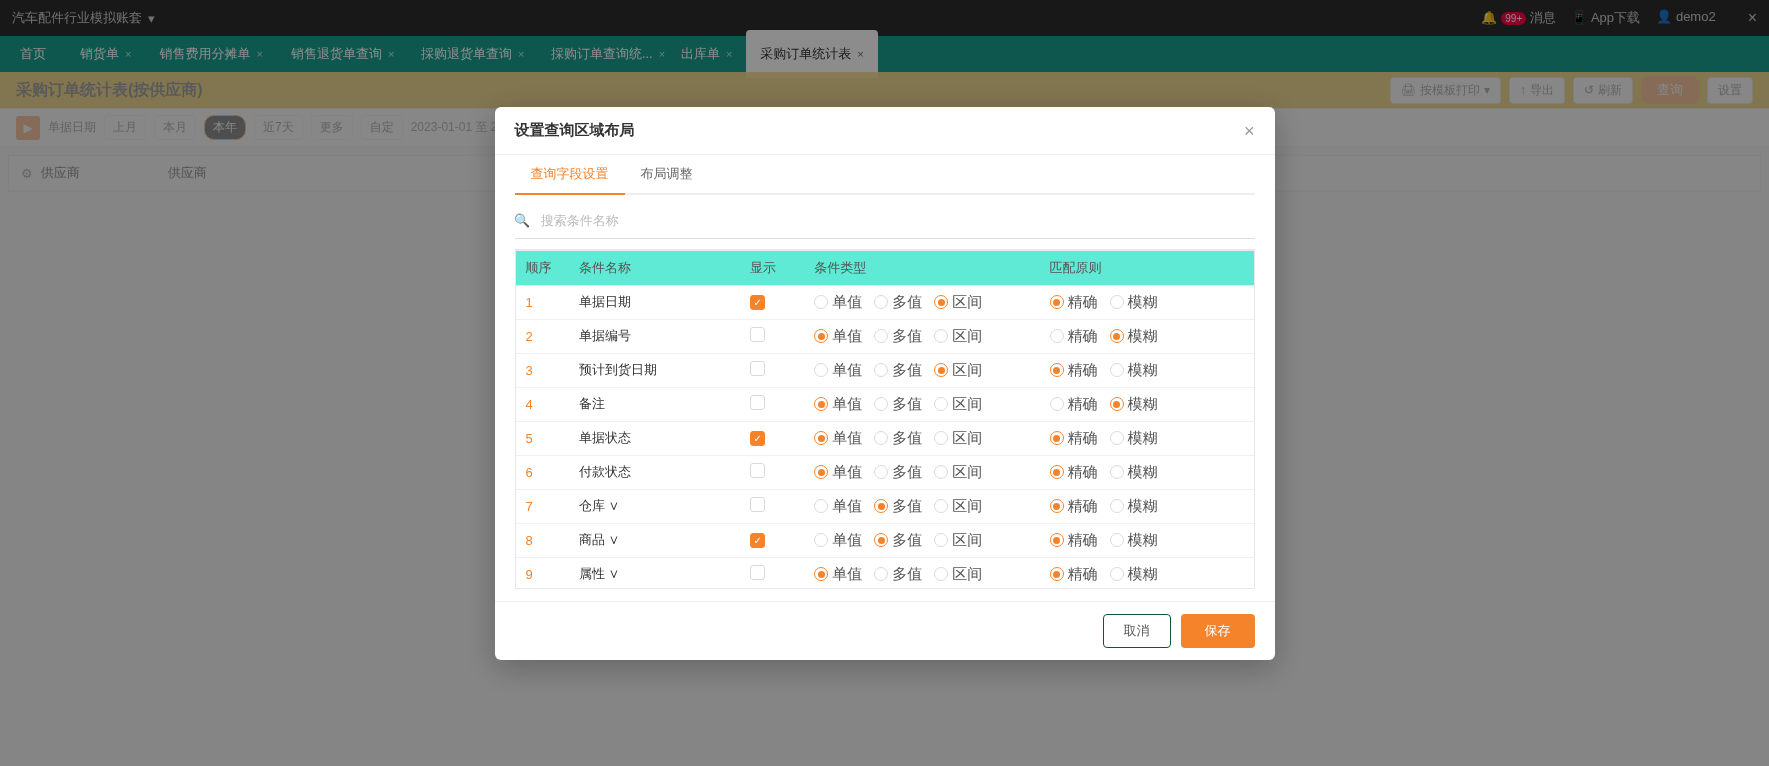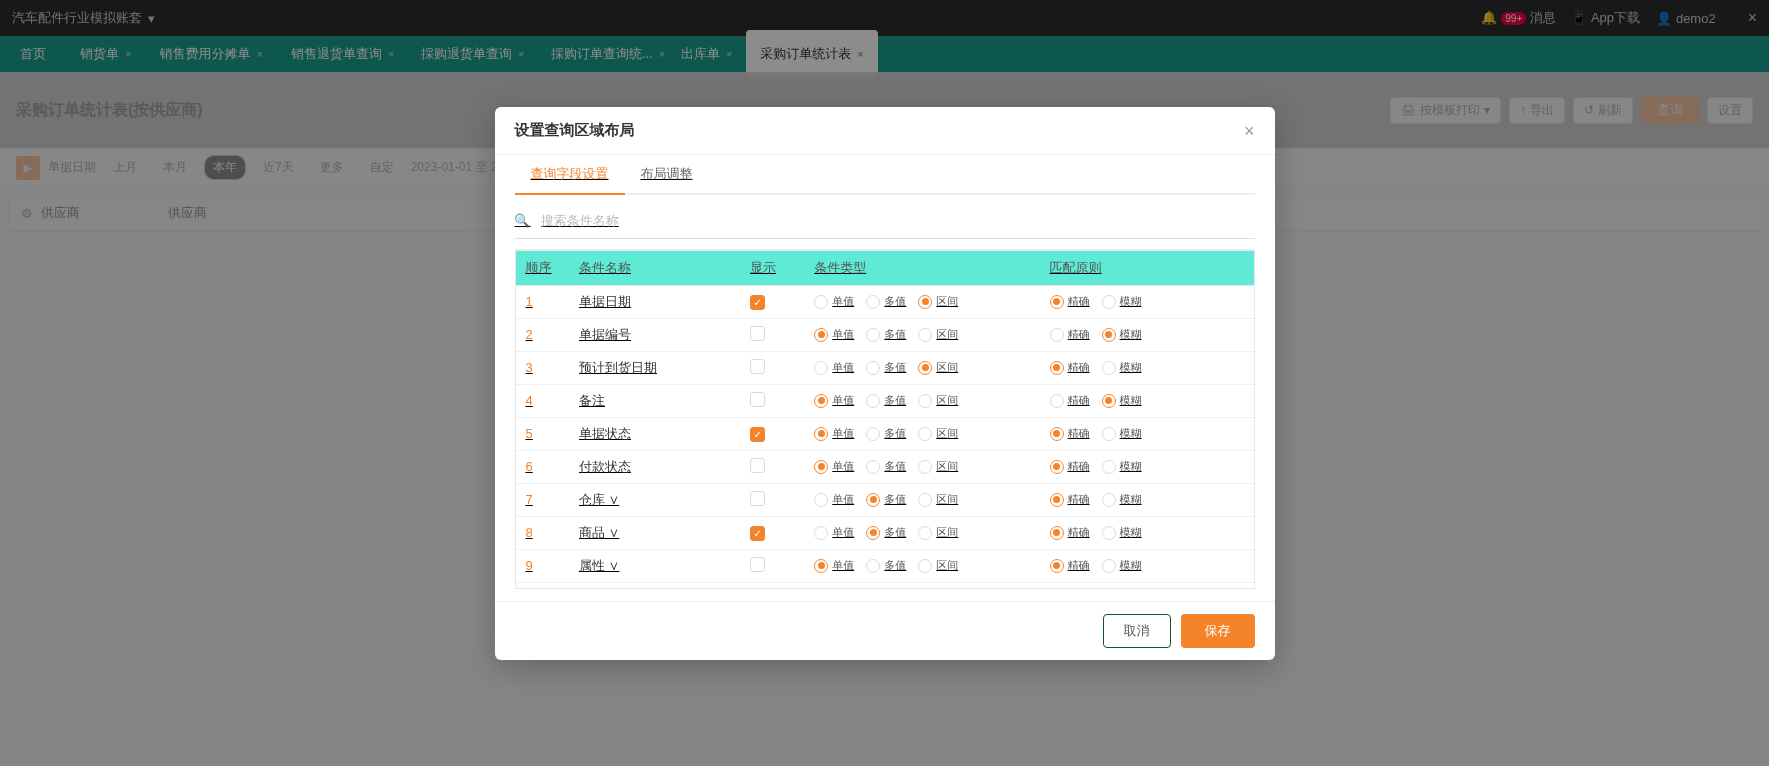--- a/index.html
+++ b/index.html
@@ -9,21 +9,21 @@
     .top-bar {
       background: #2d2d2d;
       height: 36px;
       display: flex;
       align-items: center;
       justify-content: space-between;
       padding: 0 12px;
       color: #ccc;
     }
     .top-bar-left { font-size: 13px; color: #ccc; display: flex; align-items: center; gap: 6px; }
-    .top-bar-right { display: flex; align-items: center; gap: 16px; font-size: 13px; color: #ccc; }
+    .top-bar-right { display: flex; align-items: flex-start; gap: 16px; font-size: 13px; color: #ccc; }
     .top-bar-right .badge { background: #f04; color: #fff; border-radius: 8px; font-size: 10px; padding: 1px 4px; }
     .top-bar-close { color: #ccc; cursor: pointer; font-size: 16px; margin-left: 16px; }
 
     
     .tab-bar {
       background: #1a9e8f;
       height: 36px;
       display: flex;
       align-items: center;
       padding: 0 0;
@@ -50,22 +50,22 @@
 
     
     .page-area {
       background: #f5f5f5;
       min-height: calc(766px - 72px);
       position: relative;
     }
 
     
     .page-header {
-      background: #a3a3a3;
-      padding: 24px 16px;
+      background: #eab308;
+      padding: 4px 16px;
       display: flex;
       align-items: center;
       justify-content: space-between;
       border-bottom: 1px solid #e8e8e8;
     }
     .page-title { font-size: 16px; font-weight: bold; color: #333; }
     .page-header-actions { display: flex; align-items: center; gap: 8px; }
     .btn-outline {
       border: 1px solid #d9d9d9;
       background: #fff;
@@ -156,21 +156,21 @@
       flex-direction: column;
     }
     .modal-header {
       display: flex;
       justify-content: space-between;
       padding: 14px 20px 12px;
       border-bottom: 1px solid #eee;
     }
     .modal-title { font-size: 15px; font-weight: bold; color: #333; }
     .modal-close { cursor: pointer; color: #999; font-size: 18px; }
-    .modal-body { flex: 1; padding: 0 20px 12px; overflow: hidden; display: flex; flex-direction: column; text-decoration: underline; }
+    .modal-body { flex: 1; padding: 0 20px 12px; overflow: hidden; display: flex; flex-direction: column; }
 
     
     .modal-tabs { display: flex; gap: 0; border-bottom: 2px solid #eee; margin-bottom: 12px; }
     .modal-tab {
       padding: 10px 16px;
       cursor: pointer;
       font-size: 13px;
       color: #666;
       border-bottom: 2px solid transparent;
       margin-bottom: -2px;
@@ -259,21 +259,21 @@
     }
     .radio-dot.selected {
       border-color: #f5832a;
     }
     .radio-dot.selected::after {
       content: '';
       width: 7px; height: 7px;
       border-radius: 50%;
       background: #f5832a;
     }
-    .radio-label { font-size: 11px; color: #555; }
+    .radio-label { font-size: 15px; color: #555; }
 
     
     .modal-footer {
       padding: 12px 20px;
       display: flex;
       justify-content: flex-end;
       gap: 10px;
       border-top: 1px solid #eee;
     }
     .btn-cancel {

